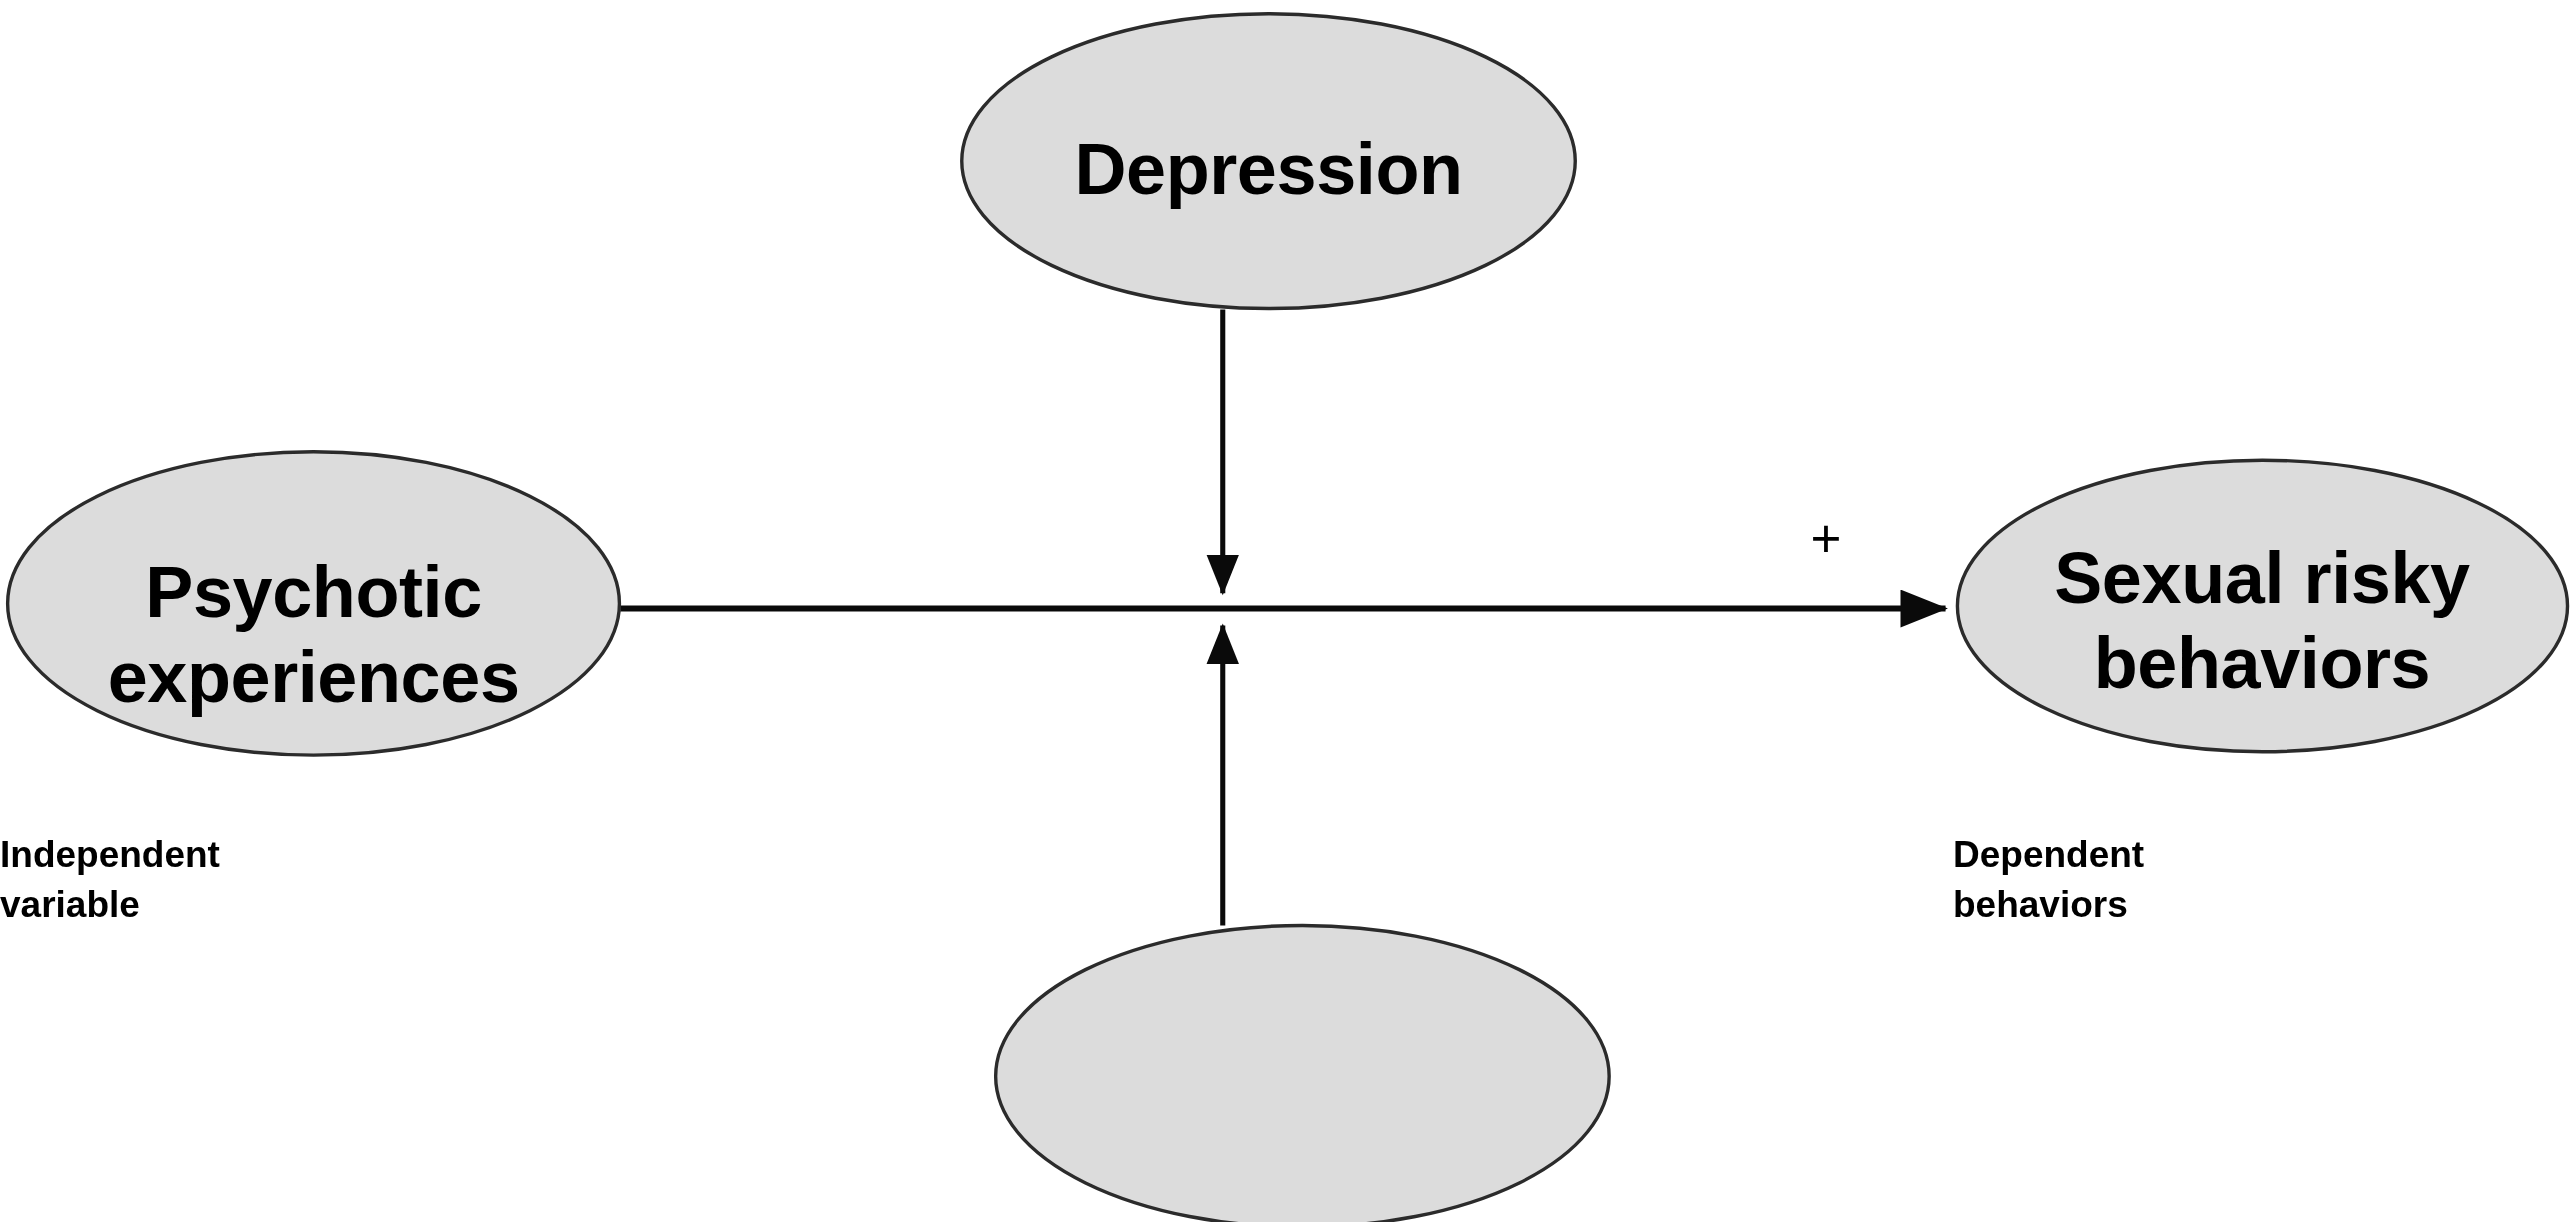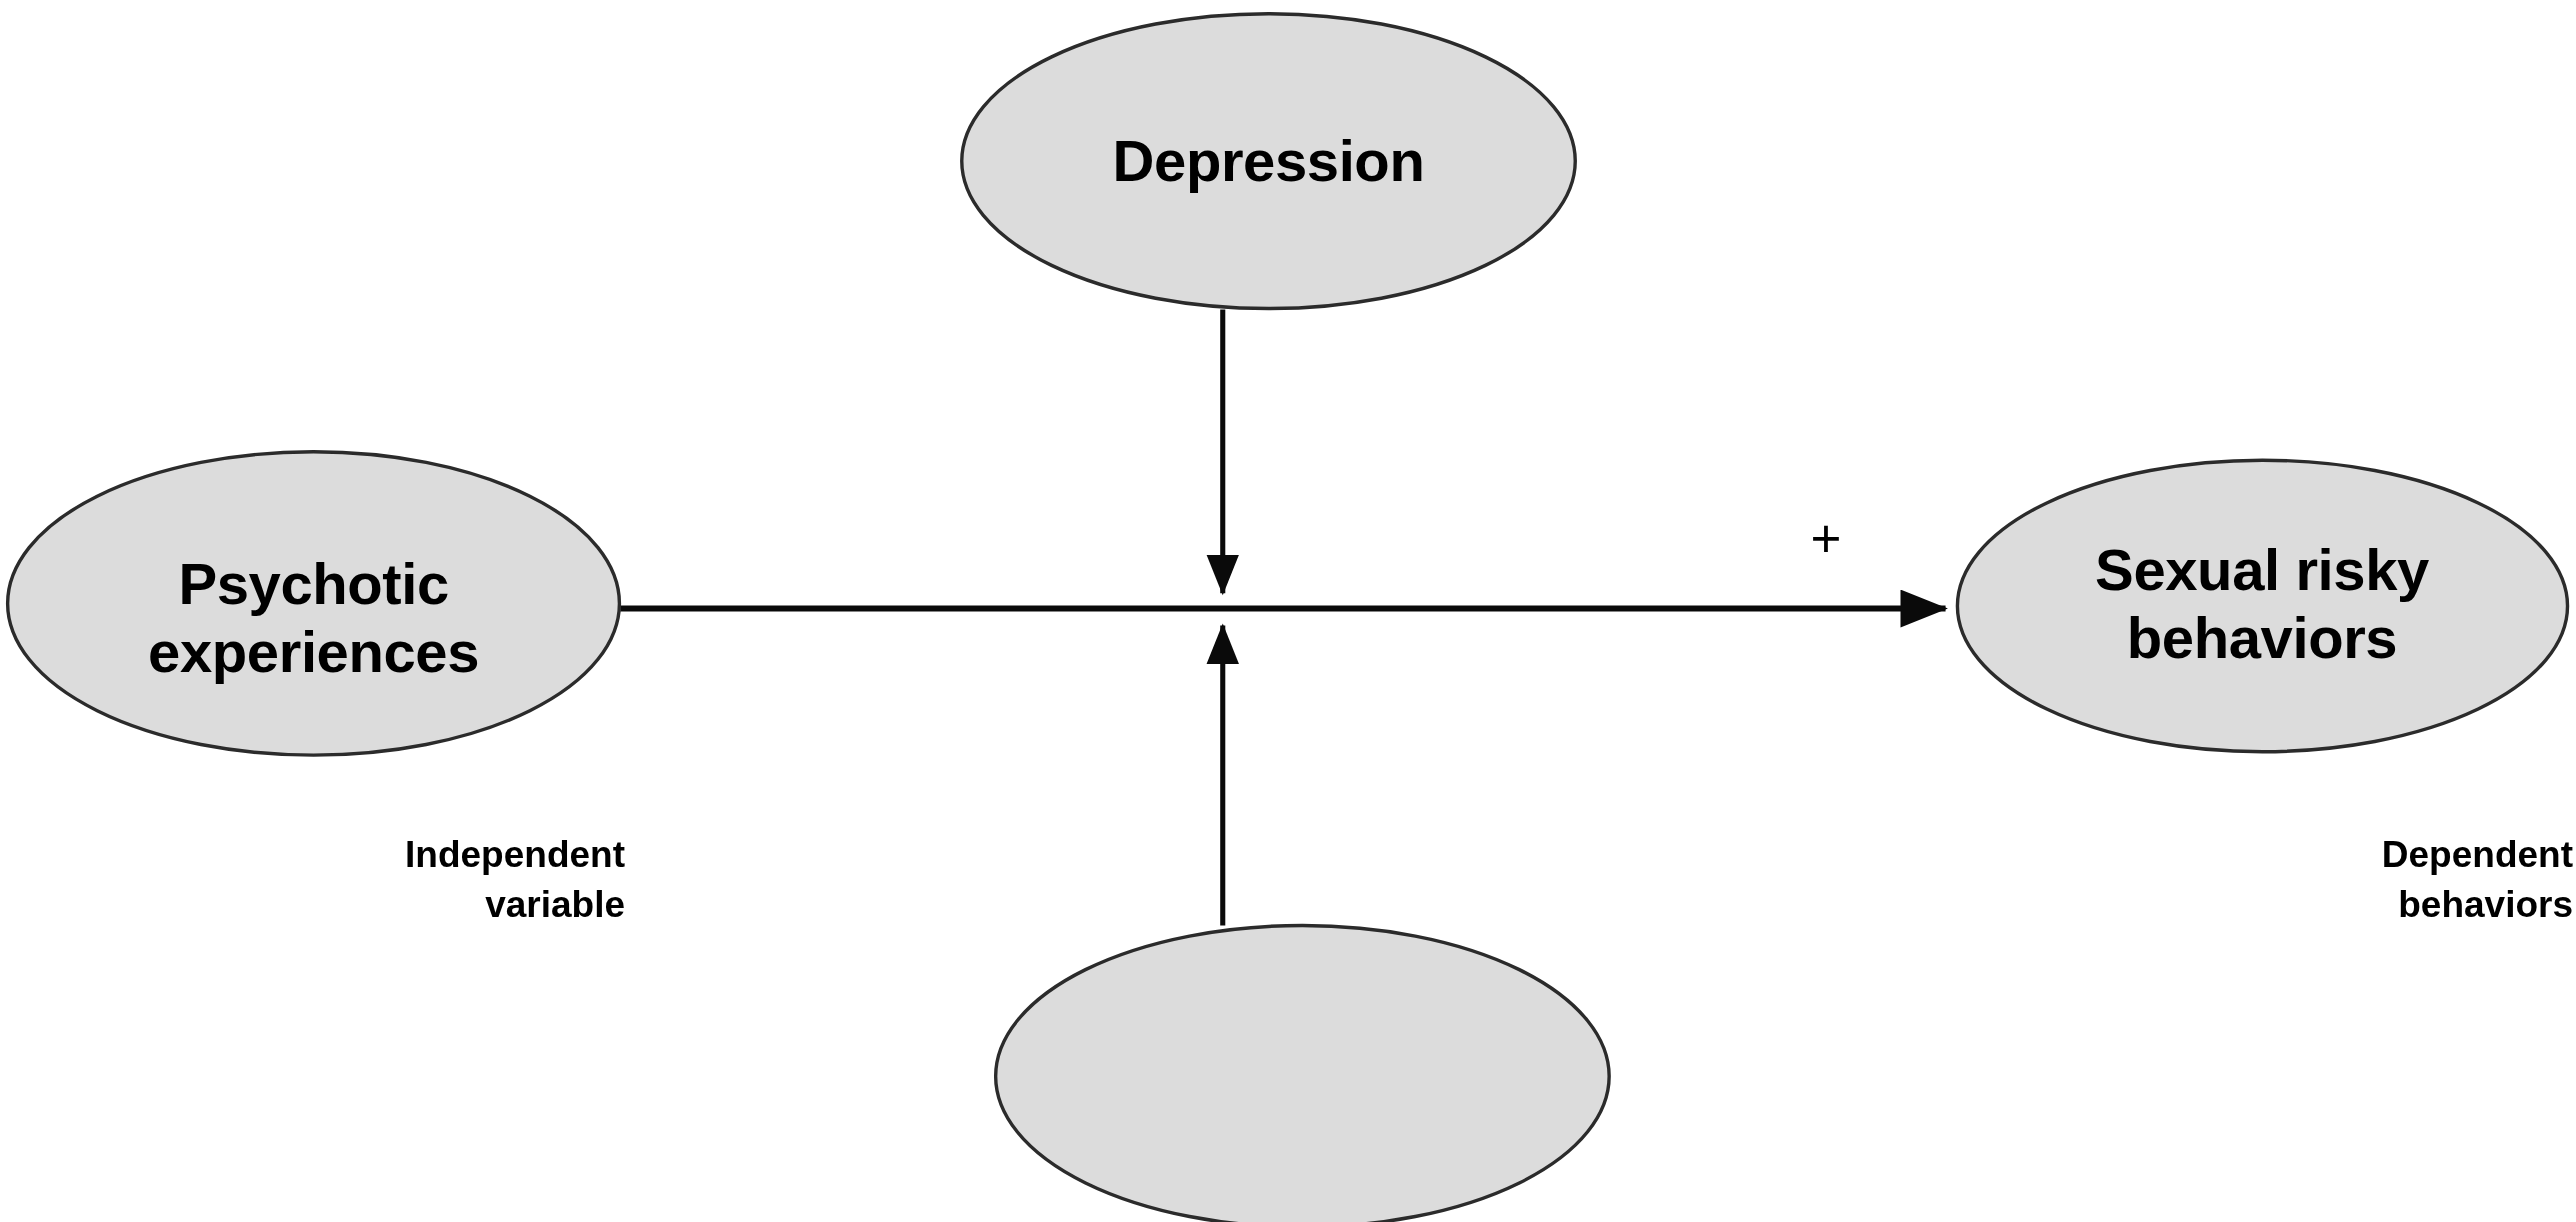--- a/index.html
+++ b/index.html
@@ -45,26 +45,26 @@
     position: absolute;
     text-align: center;
     font-family: "Liberation Sans", sans-serif;
     font-weight: bold;
     color: #000000;
     line-height: 1.18;
     white-space: pre-line;
     pointer-events: none;
   }
   .node-label.big {
-    font-size: 58px;
+    font-size: 72px;
     letter-spacing: -0.4px;
   }
   .caption-label {
     position: absolute;
-    text-align: right;
+    text-align: left;
     font-family: "Liberation Sans", sans-serif;
     font-weight: bold;
     font-size: 37px;
     color: #000000;
     line-height: 1.35;
     white-space: pre-line;
   }
   .sign-label {
     position: absolute;
     font-family: "Liberation Sans", sans-serif;

